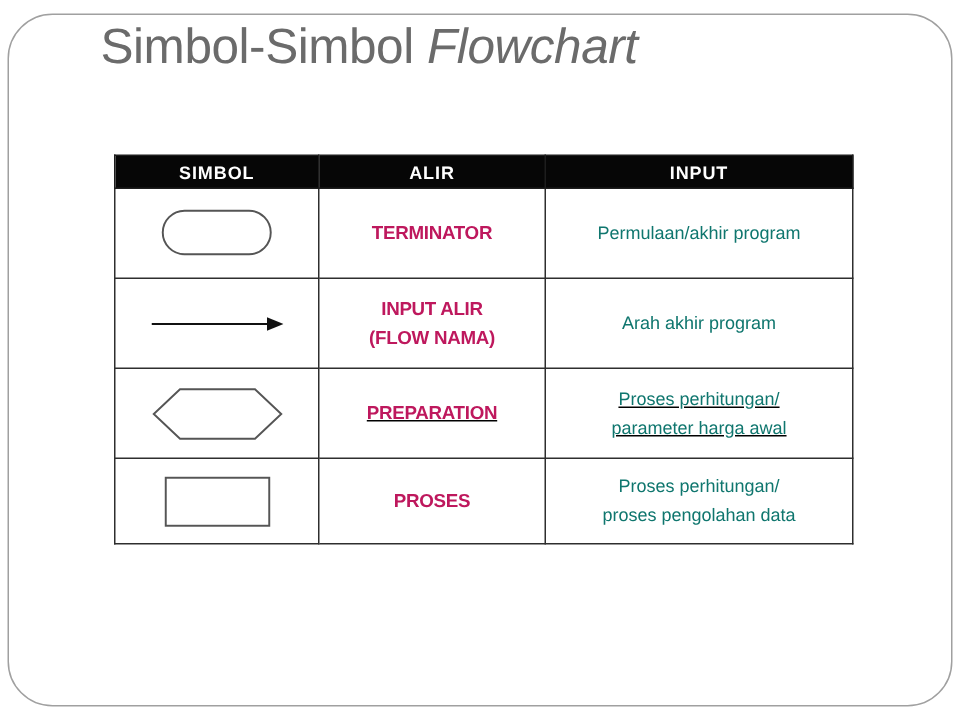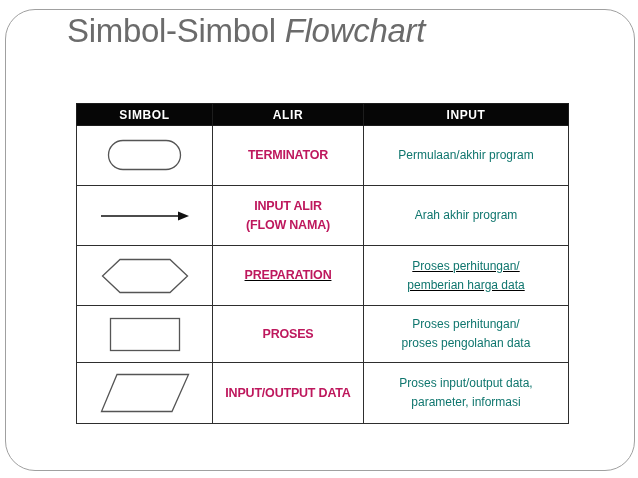--- a/index.html
+++ b/index.html
@@ -106,48 +106,33 @@
           <svg class="sym" width="88" height="36">
             <polygon points="19,1.5 69,1.5 86.5,18 69,34.5 19,34.5 1.5,18" fill="none" stroke="#555555" stroke-width="1.3"></polygon>
           </svg>
         </td>
         <td>
           <div class="nama">PREPARATION</div>
           <div class="nama"></div>
         </td>
         <td>
           <div class="fungsi">Proses perhitungan/</div>
-          <div class="fungsi">pemberian harga data</div>
+          <div class="fungsi">parameter harga awal</div>
         </td>
       </tr>
       <tr class="r4">
         <td>
           <svg class="sym" width="72" height="35">
             <rect x="1.5" y="1.5" width="69" height="32" fill="none" stroke="#555555" stroke-width="1.3"></rect>
           </svg>
         </td>
         <td>
           <div class="nama">PROSES</div>
           <div class="nama"></div>
         </td>
         <td>
           <div class="fungsi">Proses perhitungan/</div>
           <div class="fungsi">proses pengolahan data</div>
         </td>
       </tr>
-      <tr class="r5">
-        <td>
-          <svg class="sym" width="90" height="40">
-            <polygon points="17,1.5 88.5,1.5 72,38.5 1.5,38.5" fill="none" stroke="#555555" stroke-width="1.3"></polygon>
-          </svg>
-        </td>
-        <td>
-          <div class="nama">INPUT/OUTPUT DATA</div>
-          <div class="nama"></div>
-        </td>
-        <td>
-          <div class="fungsi">Proses input/output data,</div>
-          <div class="fungsi">parameter, informasi</div>
-        </td>
-      </tr>
     </tbody>
   </table>
 </div>
 
 </body></html>

